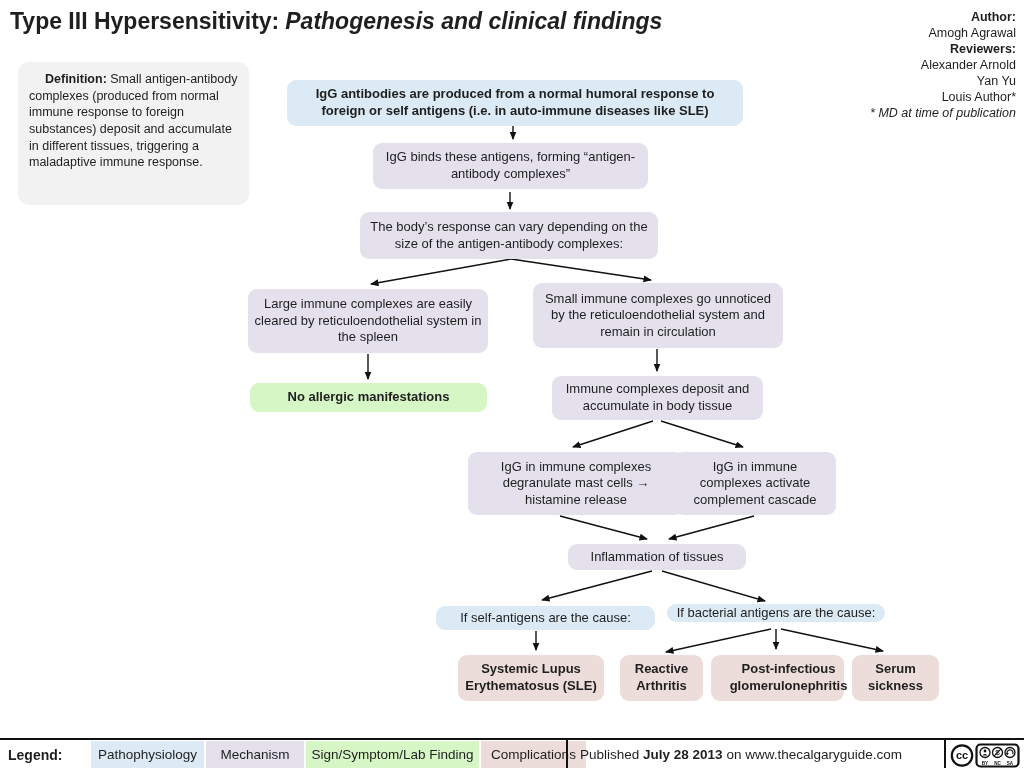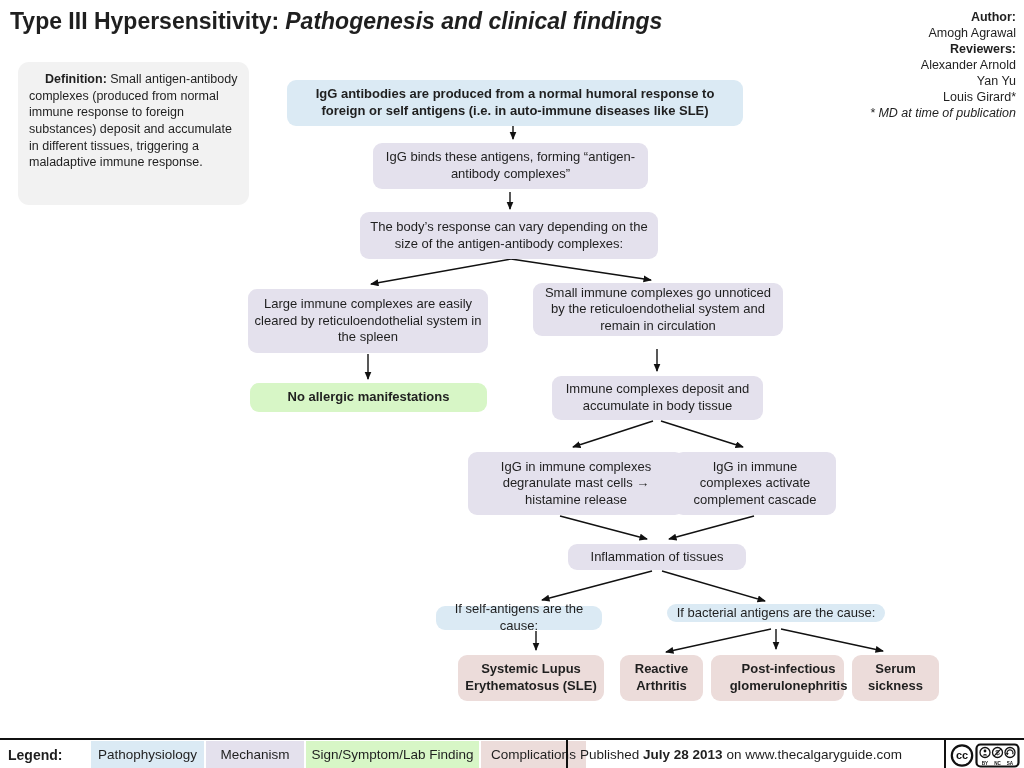--- a/index.html
+++ b/index.html
@@ -68,21 +68,21 @@
   <div class="title">
     <span>Type III Hypersensitivity:</span><span class="sub">Pathogenesis and clinical findings</span>
   </div>
 
   <div class="credits">
     <div class="b">Author:</div>
     <div>Amogh Agrawal</div>
     <div class="b">Reviewers:</div>
     <div>Alexander Arnold</div>
     <div>Yan Yu</div>
-    <div>Louis Girard*</div>
+    <div>Louis Author*</div>
     <div class="note">* MD at time of publication</div>
   </div>
 
   <div class="definition">
     <span class="b">Definition:</span><span> Small antigen-antibody complexes (produced from normal immune response to foreign substances) deposit and accumulate in different tissues, triggering a maladaptive immune response.</span>
   </div>
 
   <svg class="arrows" width="1024" height="768" viewBox="0 0 1024 768">
     <defs>
       <marker id="ah" markerWidth="9" markerHeight="8" refX="7.5" refY="3.5" orient="auto" markerUnits="userSpaceOnUse">
@@ -112,31 +112,31 @@
   <div class="node patho bold" style="left:287px; top:72px; width:456px; height:46px;margin-top:8px;">IgG antibodies are produced from a normal humoral response to foreign or self antigens (i.e. in auto-immune diseases like SLE)</div>
 
   <div class="node mech" style="left:373px; top:143px; width:275px; height:46px;">IgG binds these antigens, forming “antigen-antibody complexes”</div>
 
   <div class="node mech" style="left:360px; top:212px; width:298px; height:47px;">The body’s response can vary depending on the size of the antigen-antibody complexes:</div>
 
   <div class="node mech" style="left:248px; top:289px; width:240px; height:64px;">Large immune complexes are easily cleared by reticuloendothelial system in the spleen</div>
 
   <div class="node sign bold" style="left:250px; top:383px; width:237px; height:29px;">No allergic manifestations</div>
 
-  <div class="node mech" style="left:533px; top:283px; width:250px; height:53px;">Small immune complexes go unnoticed by the reticuloendothelial system and remain in circulation</div>
+  <div class="node mech" style="left:533px; top:283px; width:250px; height:65px;">Small immune complexes go unnoticed by the reticuloendothelial system and remain in circulation</div>
 
   <div class="node mech" style="left:552px; top:376px; width:211px; height:44px;">Immune complexes deposit and accumulate in body tissue</div>
 
   <div class="node mech" style="left:468px; top:452px; width:216px; height:63px;">IgG in immune complexes degranulate mast cells → histamine release</div>
 
   <div class="node mech" style="left:674px; top:452px; width:162px; height:63px;">IgG in immune complexes activate complement cascade</div>
 
   <div class="node mech" style="left:568px; top:544px; width:178px; height:26px;">Inflammation of tissues</div>
 
-  <div class="node patho" style="left:436px; top:606px; width:166px; height:24px;">If self-antigens are the cause:</div>
+  <div class="node patho" style="left:436px; top:606px; width:219px; height:24px;">If self-antigens are the cause:</div>
 
   <div class="node patho" style="left:667px; top:604px; width:218px; height:18px;">If bacterial antigens are the cause:</div>
 
   <div class="node comp bold" style="left:458px; top:655px; width:146px; height:46px;">Systemic Lupus Erythematosus (SLE)</div>
 
   <div class="node comp bold" style="left:620px; top:655px; width:83px; height:46px;">Reactive Arthritis</div>
 
   <div class="node comp bold" style="left:711px; top:655px; width:133px; height:46px;padding-left:28px;">Post-infectious glomerulonephritis</div>
 
   <div class="node comp bold" style="left:852px; top:655px; width:87px; height:46px;">Serum sickness</div>

